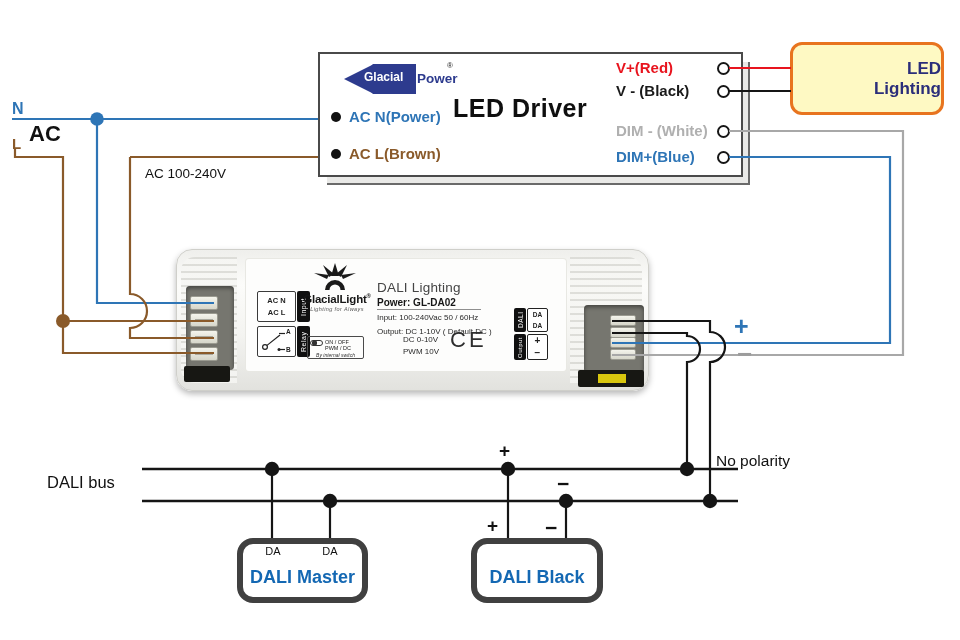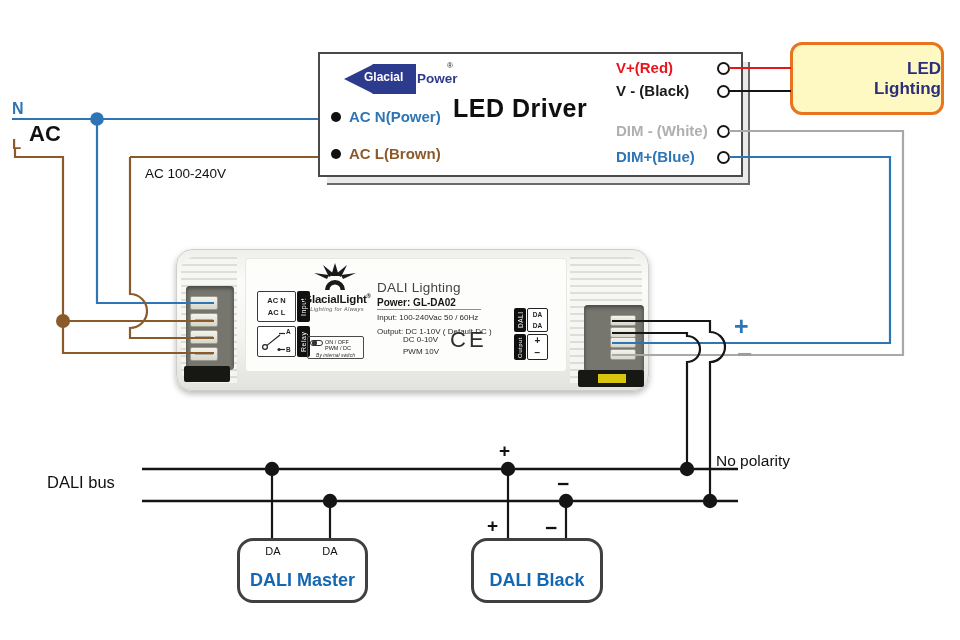--- a/index.html
+++ b/index.html
@@ -76,21 +76,21 @@
   .sw-row{display:flex;gap:2px;padding:1.5px 0 0 2px;}
   .sw-icon{width:13px;height:6px;border:1px solid #333;border-radius:3px;position:relative;margin-top:1px;flex:0 0 auto;}
   .sw-knob{position:absolute;left:1px;top:.5px;width:4.5px;height:3.5px;background:#333;border-radius:1px;}
   .sw-lines span{display:block;line-height:6px;}
   .sw-note{font-style:italic;text-align:center;font-size:5px;line-height:8px;color:#333;}
   .ce{position:absolute;left:204px;top:68px;font-size:22px;font-weight:500;letter-spacing:3px;color:#2e2e2e;}
   .cellbox{position:absolute;border:1.2px solid #222;border-radius:2px;background:#fff;display:flex;
            flex-direction:column;align-items:center;justify-content:center;font-weight:bold;color:#222;}
 
   
-  .busbox{position:absolute;width:131px;height:65px;border:3px solid #404040;border-radius:16px;
+  .busbox{position:absolute;width:131px;height:65px;border:6px solid #404040;border-radius:16px;
           background:#fff;display:flex;align-items:flex-end;justify-content:center;padding-bottom:9px;
           color:#1468b3;font-size:18px;font-weight:bold;}
 
   .wiring{position:absolute;left:0;top:0;}
 </style>
 </head>
 <body>
 
 <div class="stage">
 

